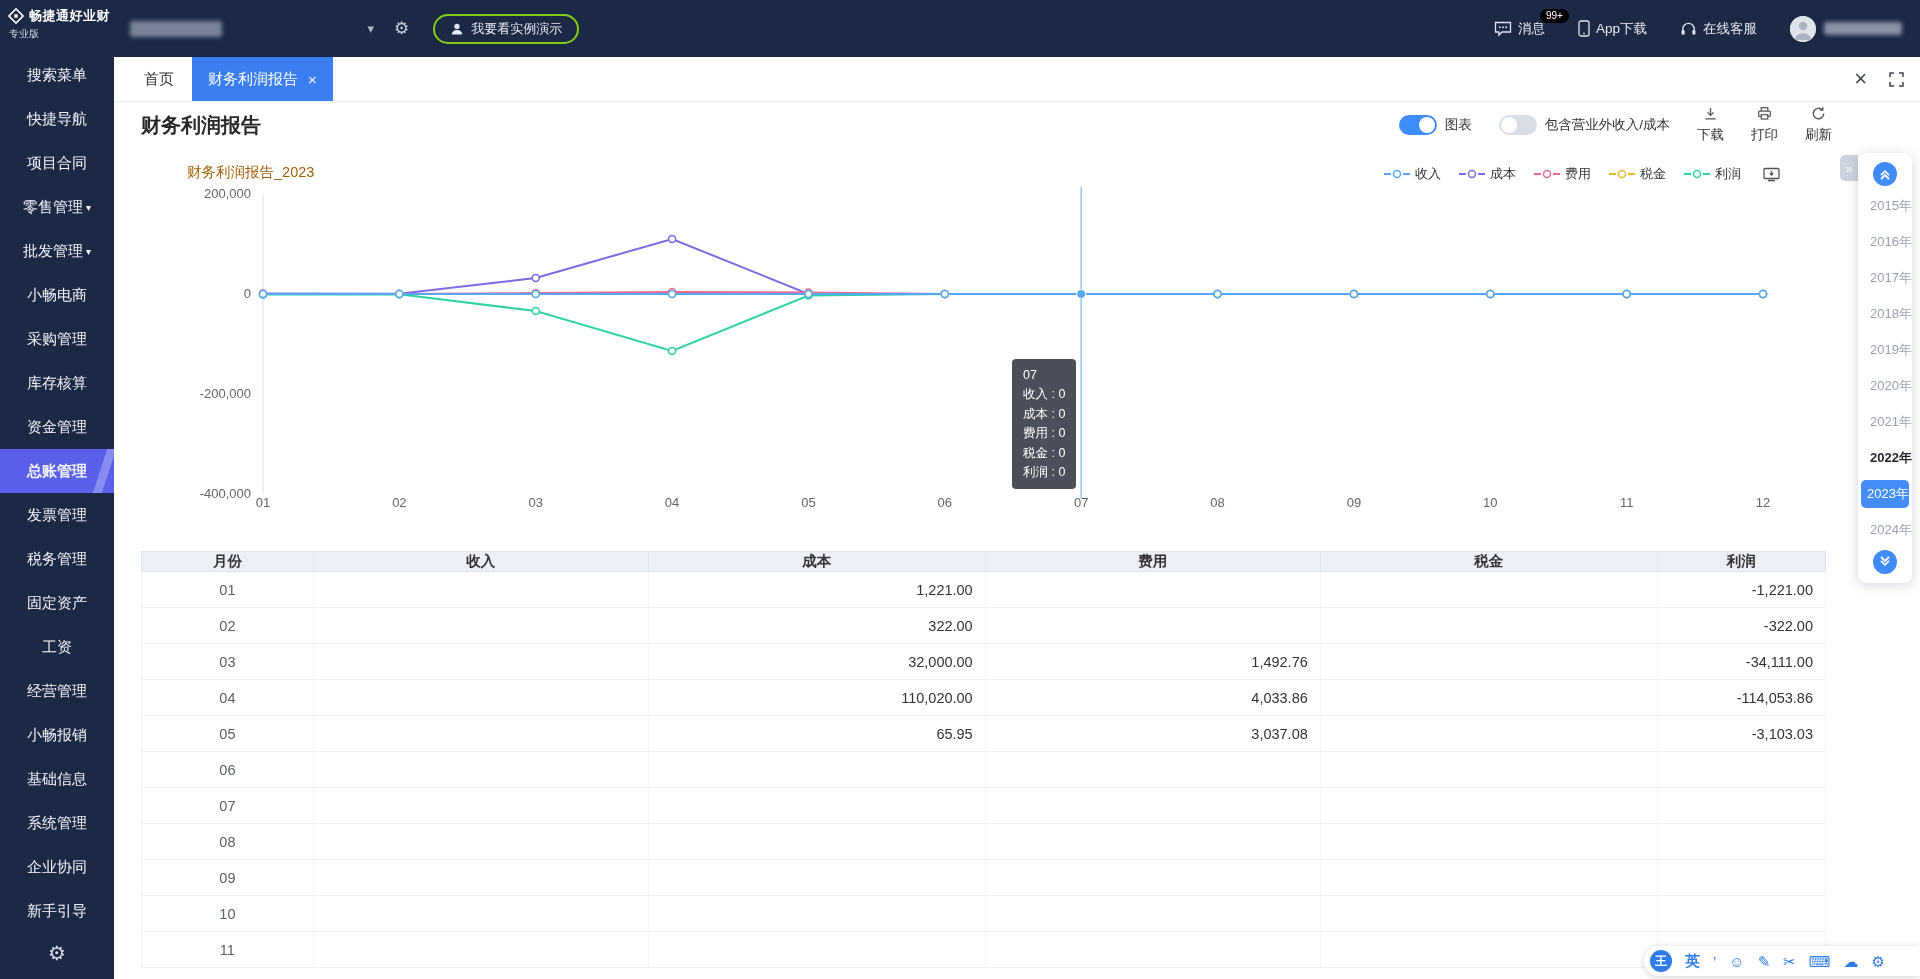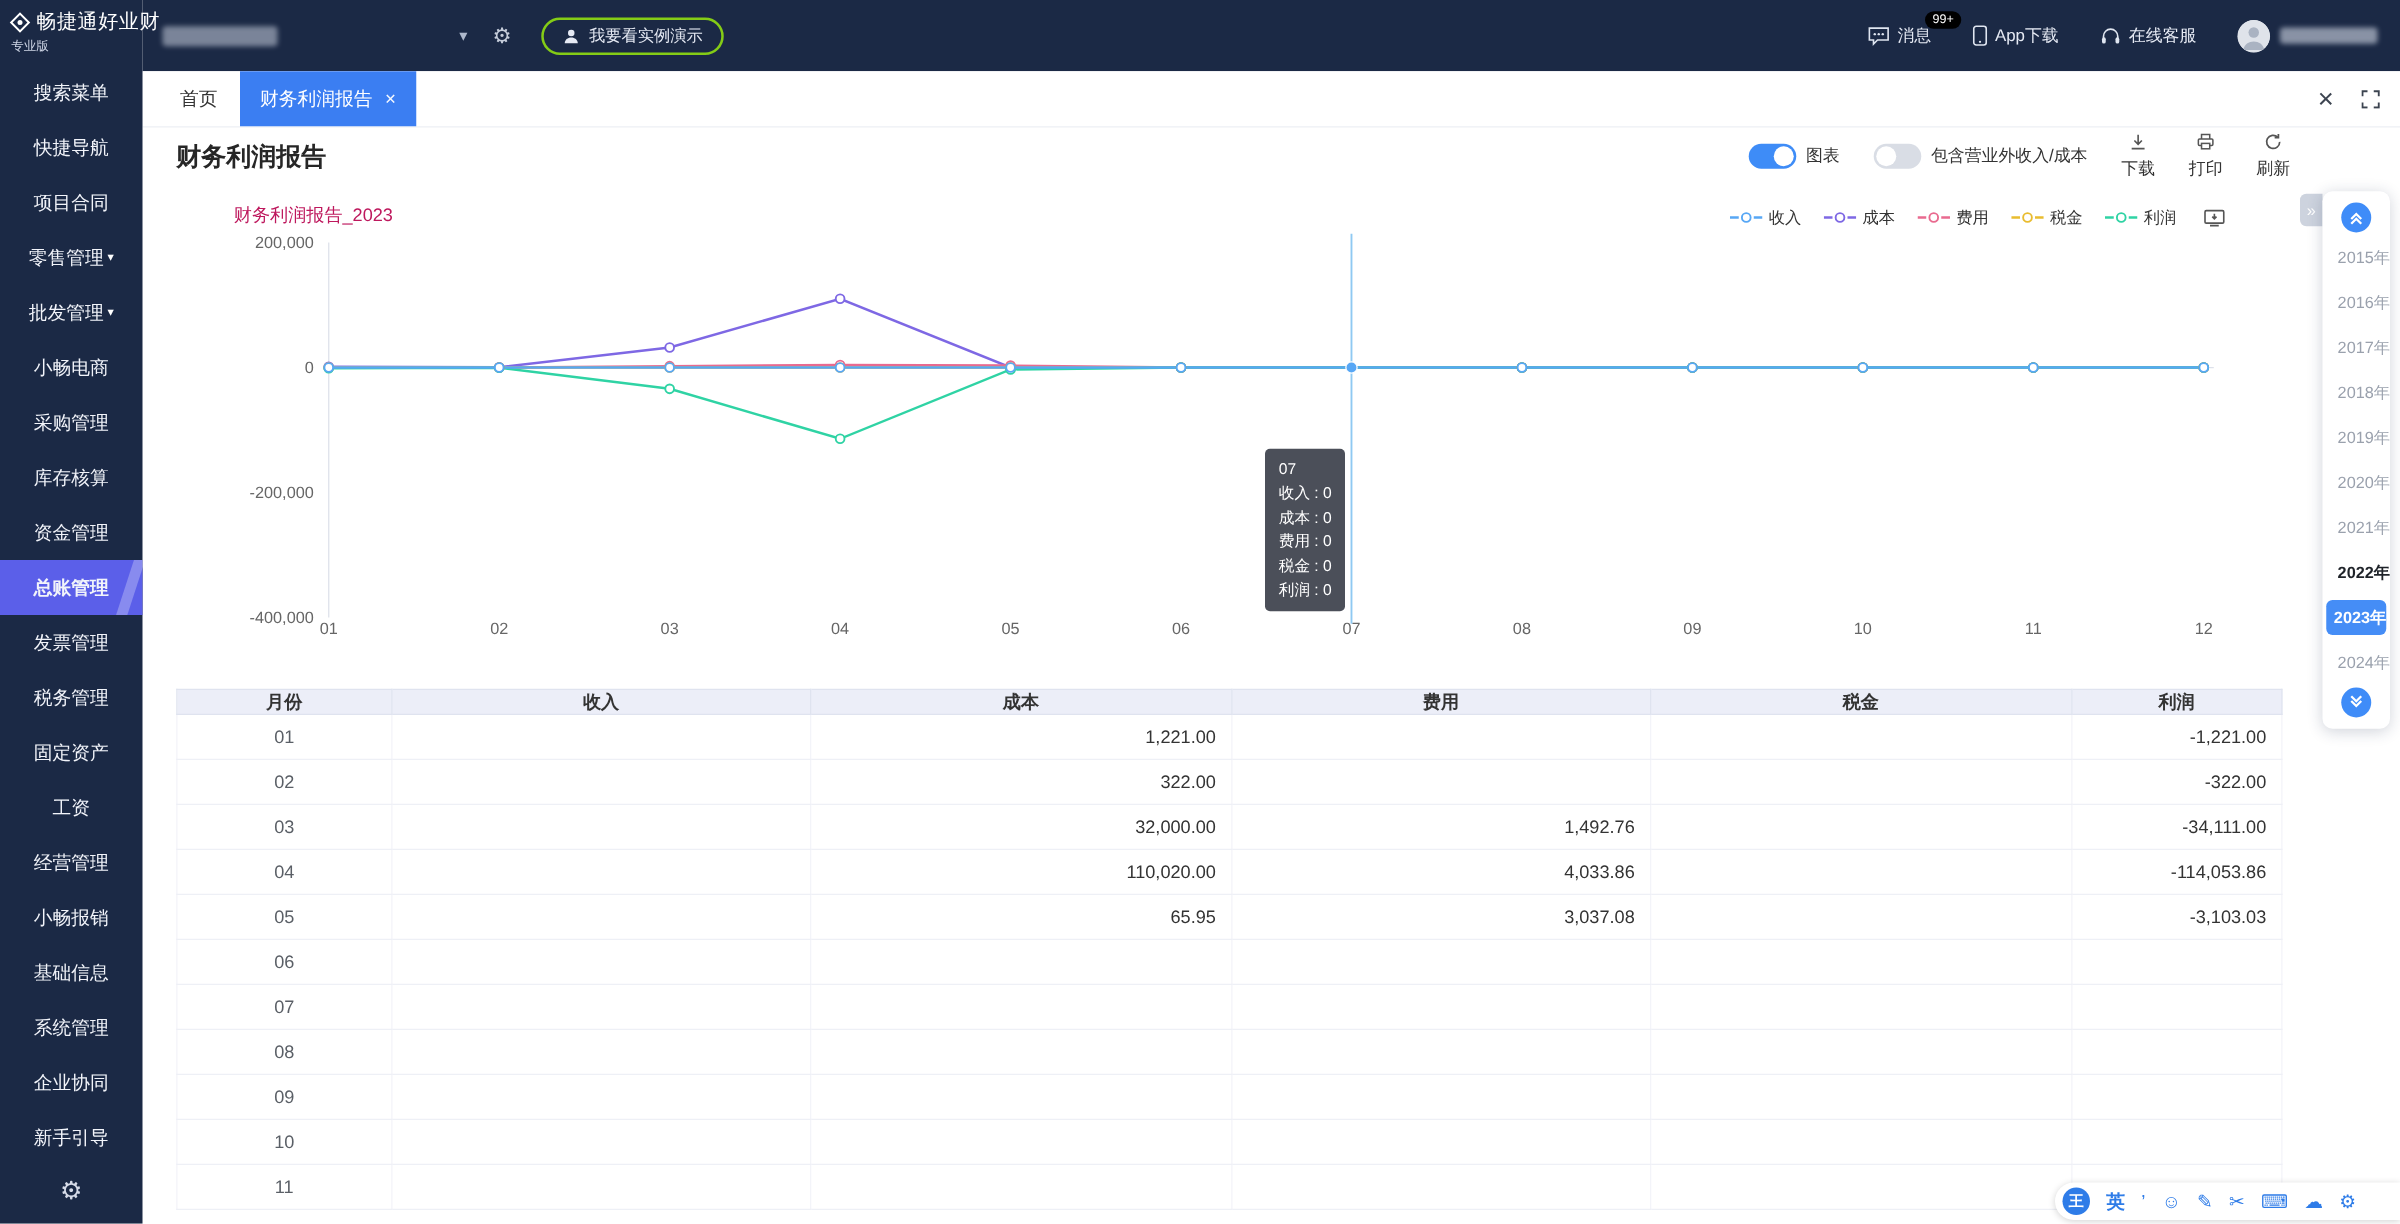--- a/index.html
+++ b/index.html
@@ -6,21 +6,21 @@
   html,body { width:1920px; height:979px; overflow:hidden;
     font-family:"Liberation Sans","DejaVu Sans",sans-serif; background:#fff; }
   .app { display:flex; width:1920px; height:979px; position:relative; }
 
   
   .sidebar { width:114px; background:#1b2945; color:#fff; flex-shrink:0;
     display:flex; flex-direction:column; position:relative; z-index:6; }
   .logo { height:57px; padding:7px 6px 0 7px; }
   .logo-row { display:flex; align-items:center; gap:4px; }
   .logo-icon svg { display:block; }
-  .logo-name { font-size:16px; font-weight:normal; letter-spacing:0.5px; white-space:nowrap; }
+  .logo-name { font-size:13px; font-weight:bold; letter-spacing:0.5px; white-space:nowrap; }
   .logo-edition { font-size:10px; color:#cfd6e6; margin-top:2px; padding-left:2px; }
   .nav { flex:1; }
   .nav-item { height:44px; display:flex; align-items:center; justify-content:center;
     font-size:15px; color:#f2f4fa; cursor:pointer; position:relative; }
   .nav-item.active { background:#5b5fe9; font-weight:bold;justify-content:center; }
   .nav-item.active::after { content:''; position:absolute; right:5px; top:0; height:100%;
     width:9px; background:rgba(255,255,255,.28); transform:skewX(-18deg); }
   .nav-caret { font-size:10px; margin-left:3px; color:#fff; }
   .sidebar-gear { text-align:center; font-size:20px; color:#d6dbe8; padding:8px 0 14px; cursor:pointer; }
 
@@ -67,21 +67,21 @@
   .ctl-group { display:flex; align-items:center; gap:8px; }
   .toggle { width:38px; height:20px; border-radius:10px; position:relative; cursor:pointer; display:inline-block; }
   .toggle .knob { position:absolute; top:2px; width:16px; height:16px; border-radius:50%; background:#fff; }
   .toggle.on { background:#3e8cf7; } .toggle.on .knob { right:2px; }
   .toggle.off { background:#d9dde5; } .toggle.off .knob { left:2px; }
   .ctl-btn { display:flex; align-items:center; gap:5px; background:none; border:none;
     font-size:13.5px; color:#333; cursor:pointer; font-family:inherit;flex-direction:column; }
 
   
   .chart-wrap { position:relative; height:382px; }
-  .chart-title { position:absolute; left:73px; top:14px; font-size:14.5px; color:#be185d; }
+  .chart-title { position:absolute; left:73px; top:14px; font-size:14.5px; color:#a16207; }
   .legend { position:absolute; top:16px; right:140px; display:flex; align-items:center; gap:18px; }
   .legend-item { display:flex; align-items:center; gap:5px; cursor:pointer; }
   .legend-label { font-size:13px; color:#333; }
   .save-icon { cursor:pointer; display:flex; margin-left:4px; }
   .chart-svg { position:absolute; left:0; top:0; }
   .chart-svg text { font-family:"Liberation Sans","DejaVu Sans",sans-serif; }
   .tooltip { position:absolute; left:898px; top:210px; background:rgba(44,48,60,.85); color:#fff;
     border-radius:4px; padding:7px 11px; font-size:12.5px; line-height:1.55; z-index:3; pointer-events:none; }
 
   
@@ -97,21 +97,21 @@
   
   .year-panel { position:absolute; top:52px; right:8px; width:54px; background:#fff;
     border-radius:8px; box-shadow:0 2px 12px rgba(31,45,80,.20); padding:7px 0 7px;
     display:flex; flex-direction:column; align-items:center; z-index:5; }
   .year-btn { width:24px; height:24px; border-radius:50%; background:#3f8cf8; display:flex;
     align-items:center; justify-content:center; cursor:pointer; margin:2px 0; flex-shrink:0; }
   .year-list { width:100%; }
   .year-item { height:36px; line-height:36px; font-size:13px; color:#9aa1ad; text-align:right; cursor:pointer; }
   .year-item.current { color:#1f2329; font-weight:bold; }
   .year-item.selected { background:#458df6; color:#fff; border-radius:5px; width:48px;
-    height:28px; line-height:28px; margin:4px auto; font-weight:bold; }
+    height:28px; line-height:28px; margin:4px auto; font-weight:normal; }
   .year-collapse { position:absolute; top:54px; right:62px; width:18px; height:26px;
     background:#cdd3de; border-radius:5px 0 0 5px; color:#fff; display:flex; align-items:center;
     justify-content:center; font-size:13px; cursor:pointer; z-index:5; }
 
   
   .ime-bar { position:absolute; right:0; bottom:3px; height:30px; width:276px; background:#fff;
     border-radius:15px 0 0 15px; box-shadow:0 1px 6px rgba(0,0,0,.18); display:flex;
     align-items:center; gap:13px; padding:0 10px 0 6px; z-index:20; }
   .ime-logo { width:22px; height:22px; border-radius:50%; background:#2e7ce8; color:#fff;
     font-size:12px; font-weight:bold; display:flex; align-items:center; justify-content:center; cursor:pointer; }

